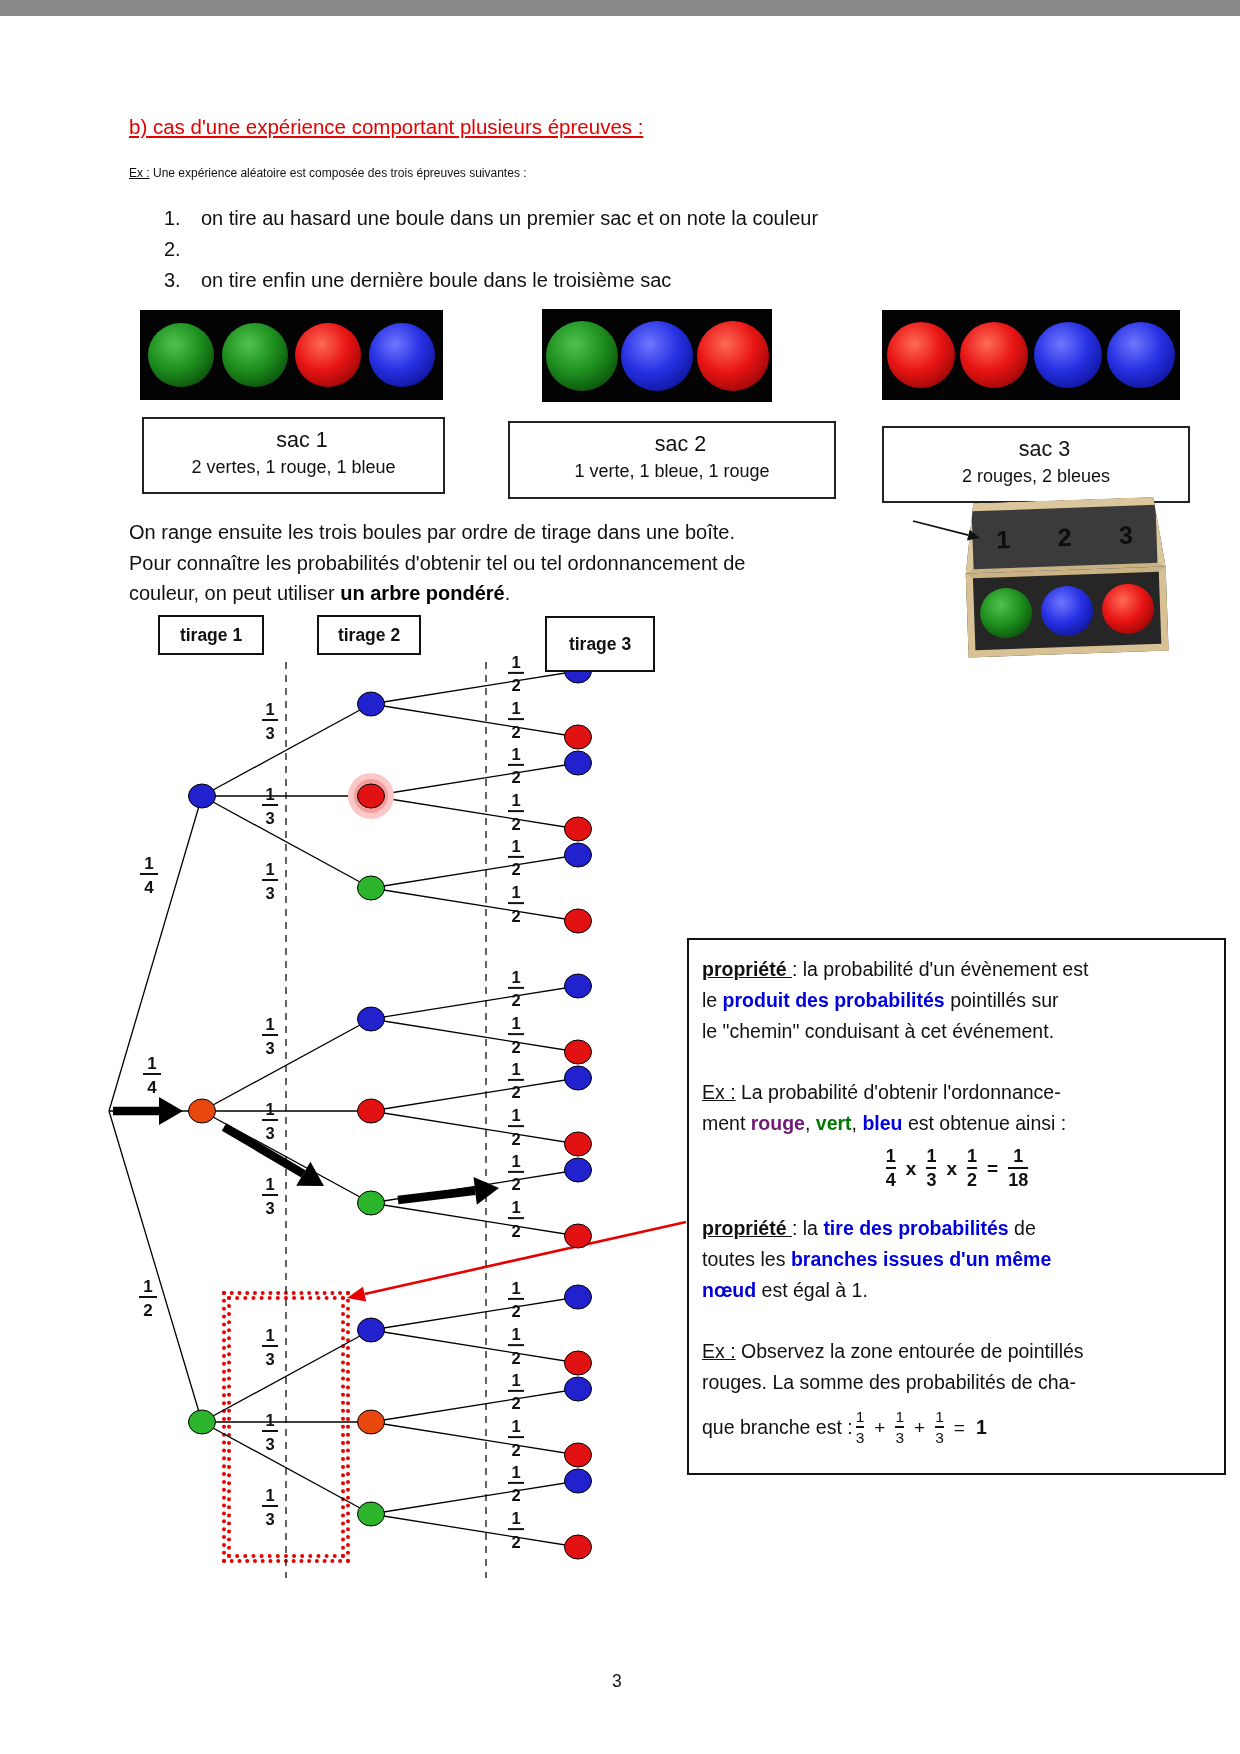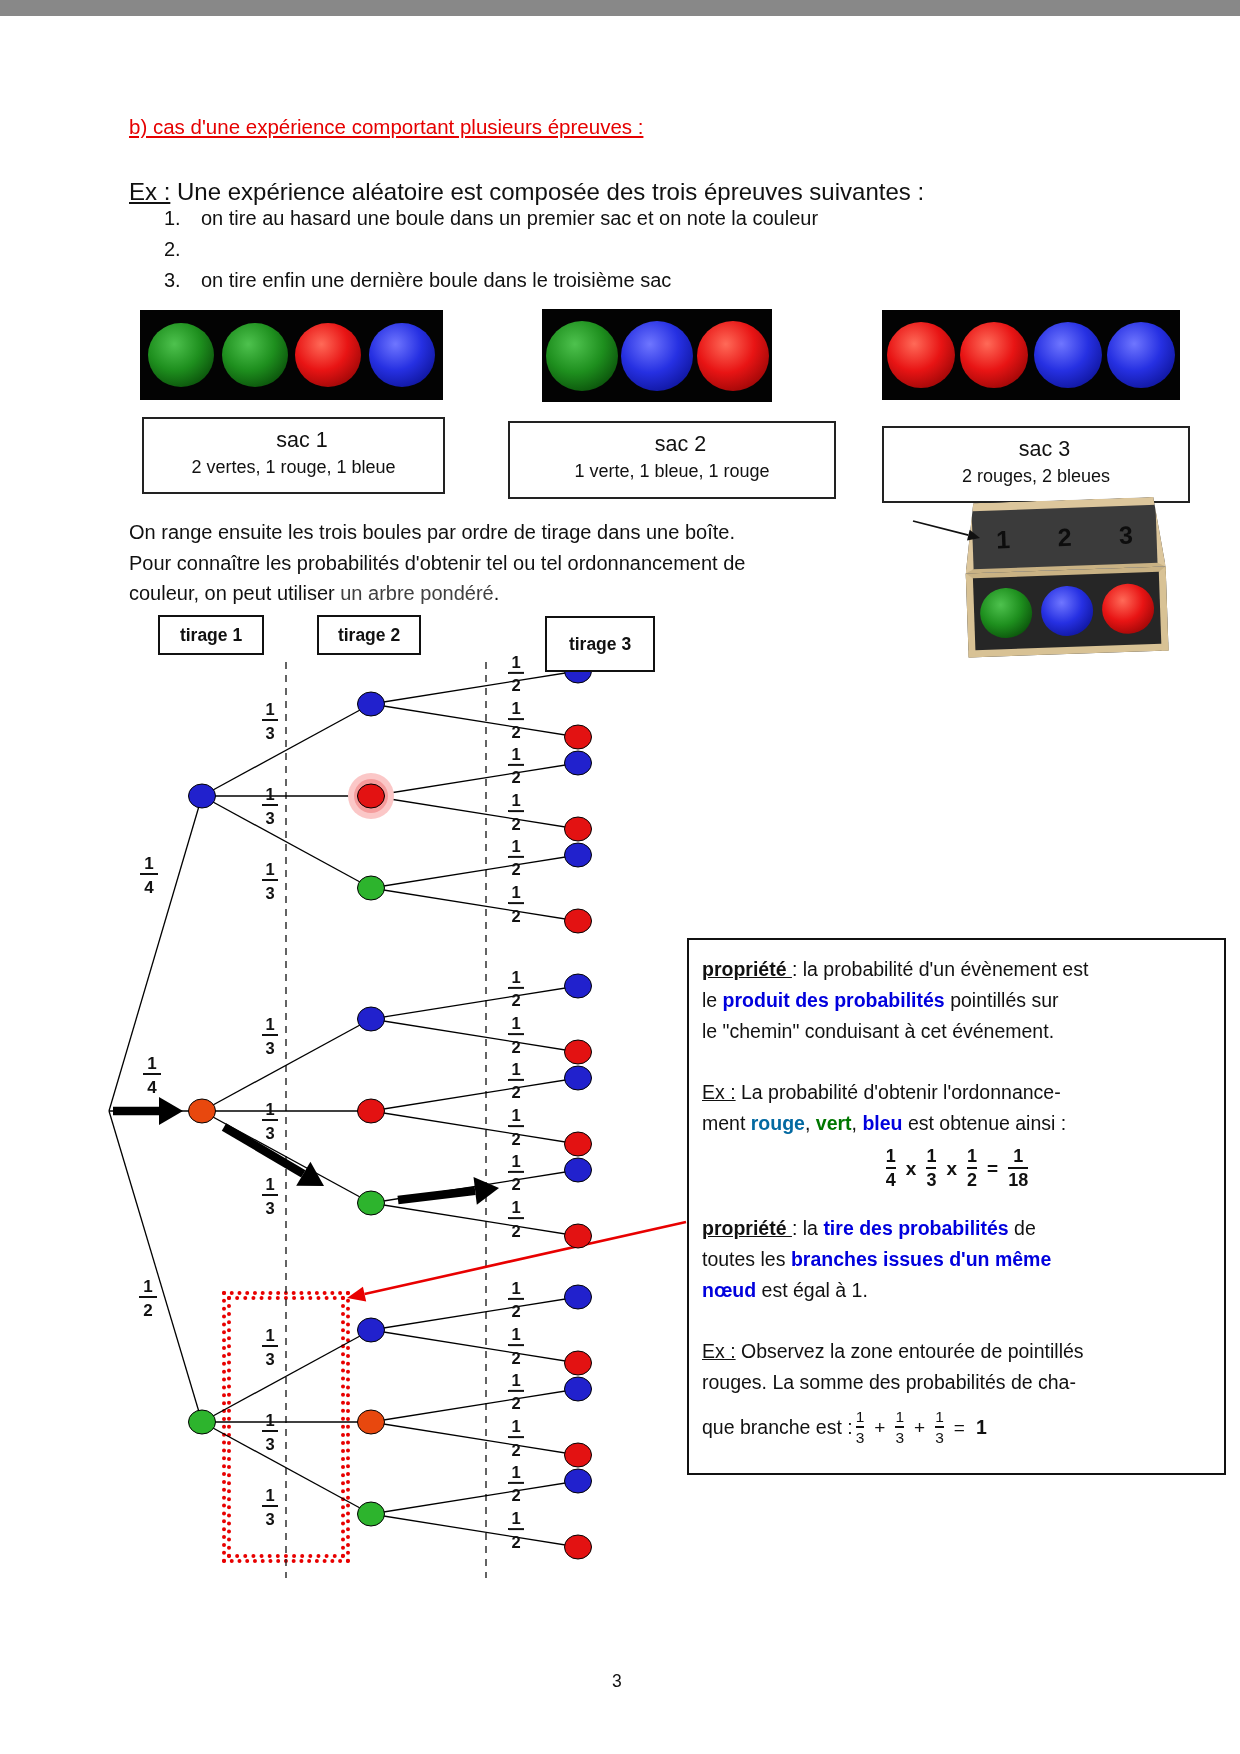--- a/index.html
+++ b/index.html
@@ -2,21 +2,21 @@
 <html><head>
 <meta charset="utf-8">
 <style>
   html,body{margin:0;padding:0;background:#888;}
   .page{position:relative;width:1240px;height:1754px;background:#ffffff;
         font-family:"Liberation Sans",sans-serif;color:#111;overflow:hidden;margin:16px auto;}
   .abs{position:absolute;}
 
   .title{left:129px;top:99px;font-size:20.5px;color:#e60000;text-decoration:underline;}
 
-  .ex-par{left:129px;top:162px;font-size:24px;}
+  .ex-par{left:129px;top:150px;font-size:12px;}
   .u{text-decoration:underline;}
   .steps{left:164px;top:187px;font-size:20px;line-height:31px;}
   .step-row{display:flex;}
   .step-num{width:37px;}
 
   .sac-photo{position:absolute;background:#030303;display:flex;align-items:center;justify-content:space-evenly;}
   .sp0{left:140px;top:294px;width:303px;height:90px;}
   .sp1{left:542px;top:293px;width:230px;height:93px;}
   .sp2{left:882px;top:294px;width:298px;height:90px;}
   .ball{border-radius:50%;}
@@ -25,21 +25,21 @@
   .ball-blue{background:radial-gradient(circle at 40% 33%,#6f76ff 0%,#2630e2 45%,#0c1295 85%,#060950 100%);}
 
   .sac-box{position:absolute;border:2px solid #222;background:#fff;text-align:center;box-sizing:border-box;}
   .sb0{left:142px;top:401px;width:303px;height:77px;}
   .sb1{left:508px;top:405px;width:328px;height:78px;}
   .sb2{left:882px;top:410px;width:308px;height:77px;}
   .sac-name{font-size:21.5px;margin-top:9px;padding-left:17px;}
   .sac-desc{font-size:18px;margin-top:4px;}
 
   .range-par{left:129px;top:501px;font-size:20px;line-height:30.5px;width:760px;}
-  .blue-b{color:#404040;font-weight:normal;}
+  .blue-b{color:#000000;font-weight:bold;}
 
   .wood-box{left:966px;top:484px;width:200px;height:158px;transform:rotate(-2deg);}
   .wb-lid{height:58px;background:#3b3b3b;border:8px solid #dcc69c;border-bottom:4px solid #c9b284;
           clip-path:polygon(5% 0,95% 0,100% 100%,0 100%);
           display:flex;justify-content:space-around;align-items:center;}
   .wb-num{color:#0d0d0d;font-weight:bold;font-size:25px;}
   .wb-body{height:72px;background:#262626;border:7px solid #d8c295;border-top:5px solid #c9b284;
            display:flex;align-items:center;justify-content:space-around;padding:0 2px;}
   .wb-ball{width:52px;height:50px;border-radius:50%;}
 
@@ -49,21 +49,21 @@
   .dotted-rect{position:absolute;left:222px;top:1275px;width:128px;height:272px;
                border:4px dotted #e80000;z-index:3;box-sizing:border-box;}
   .dotted-inner{position:absolute;inset:1px;border:4px dotted #e80000;}
 
   #overlay{position:absolute;left:0;top:0;z-index:5;pointer-events:none;}
 
   .prop-box{left:687px;top:922px;width:539px;height:537px;border:2.5px solid #111;background:#fff;
             padding:14px 12px 0 13px;box-sizing:border-box;font-size:19.5px;line-height:31px;z-index:2;}
   .kw{font-weight:bold;text-decoration:underline;}
   .run-blue{color:#0000dd;font-weight:bold;}
-  .run-red{color:#0369a1;font-weight:bold;}
+  .run-red{color:#701a75;font-weight:bold;}
   .run-green{color:#007700;font-weight:bold;}
   .blank-line{height:30px;}
   .formula{display:flex;align-items:center;justify-content:center;margin:8px 0 2px;font-weight:bold;}
   .frac{display:inline-flex;flex-direction:column;align-items:center;line-height:1;margin:0 3px;}
   .frac .fn{font-size:18px;padding-bottom:2px;}
   .frac .fbar{height:2px;background:#111;align-self:stretch;}
   .frac .fd{font-size:18px;padding-top:2px;}
   .frac-s .fn,.frac-s .fd{font-size:15.5px;}
   .fop{margin:0 7px;font-size:19px;}
   .formula2-line{display:flex;align-items:center;margin-top:4px;height:50px;}

